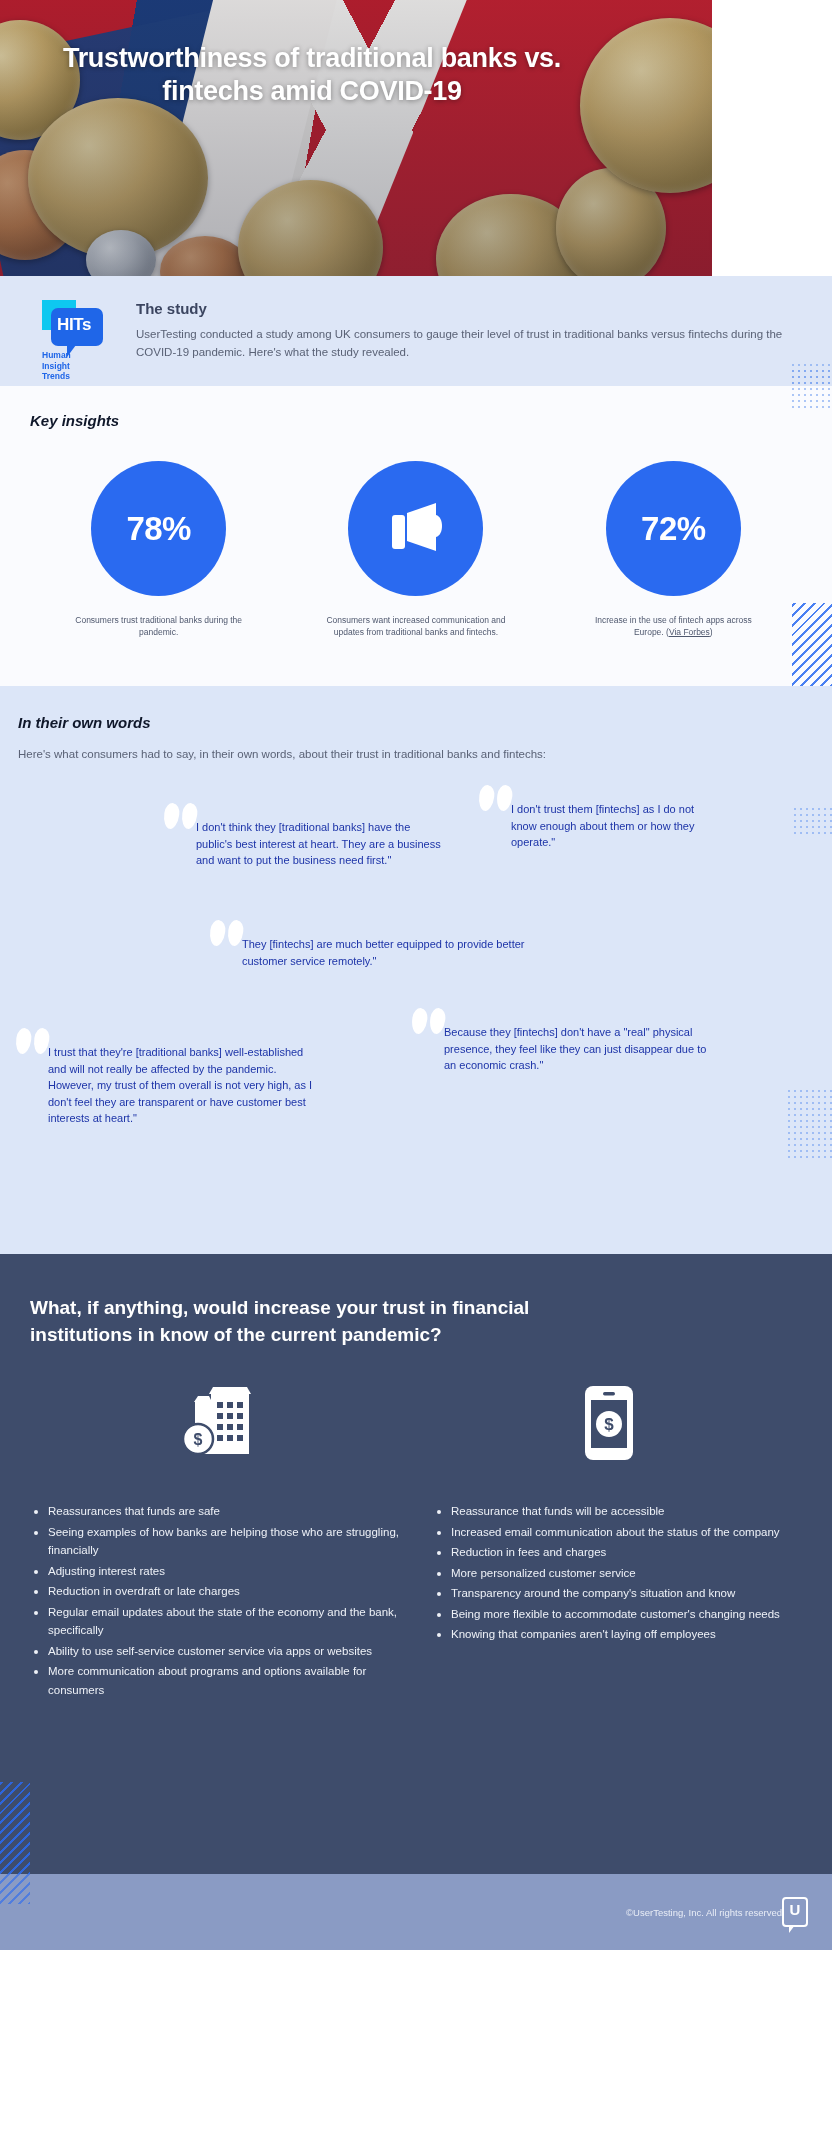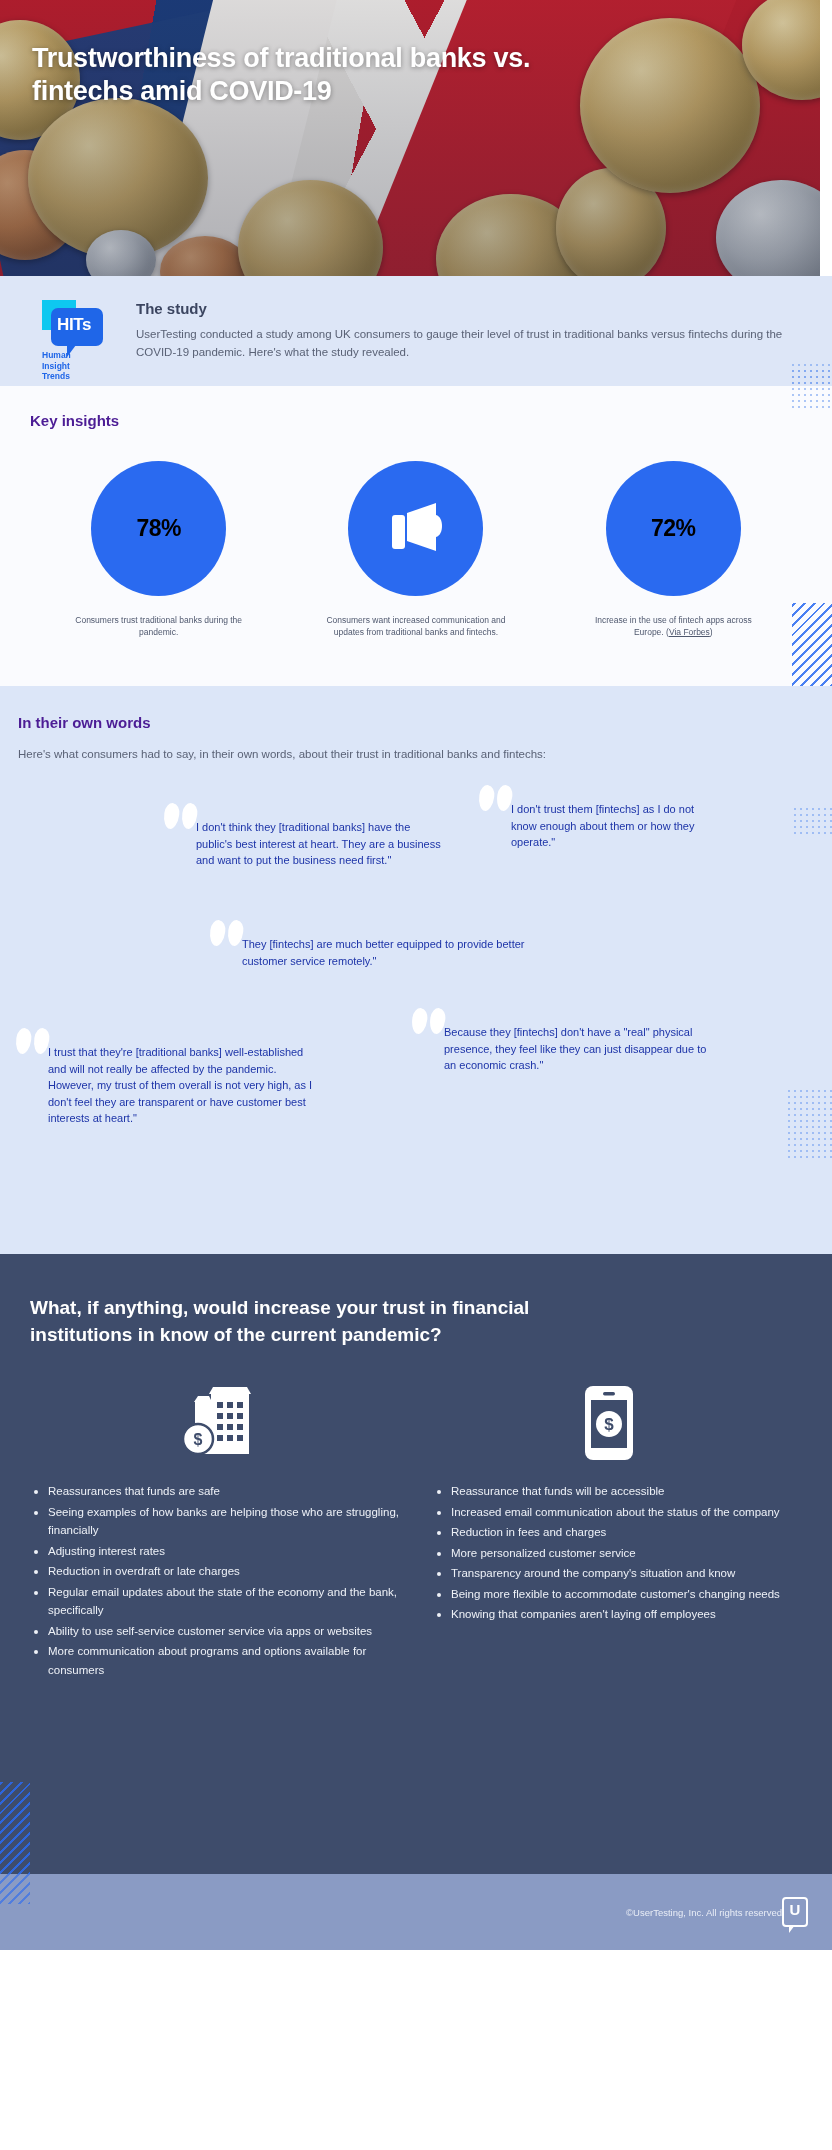--- a/index.html
+++ b/index.html
@@ -12,24 +12,25 @@
     position: relative;
     width: 832px;
     height: 2150px;
     overflow: hidden;
     background: #ffffff;
   }
 
   
   .hero {
     position: relative;
-    width: 820px;
+    width: 712px;
     height: 276px;
     overflow: hidden;
     background: #8d2230;
+    text-align: center;
   }
   .hero-photo {
     position: absolute;
     inset: 0;
   }
   
   .flag {
     position: absolute;
     inset: 0;
     background:
@@ -161,45 +162,46 @@
 
   
   .insights {
     position: relative;
     width: 832px;
     height: 300px;
     background: #fafbfe;
     padding: 26px 30px 0 30px;
   }
   .section-title {
-    color: #4c1d95;
+    color: #0f172a;
     font-size: 15px;
     font-weight: 700;
+    font-style: italic;
   }
   .insight-row {
     display: flex;
     margin-top: 32px;
   }
   .insight-col {
     flex: 1;
     display: flex;
     flex-direction: column;
     align-items: center;
   }
   .circle {
     width: 135px; height: 135px;
     border-radius: 50%;
     background: #2a6af0;
     display: flex;
     align-items: center;
     justify-content: center;
   }
   .circle-num {
-    color: #000000;
-    font-size: 23px;
+    color: #ffffff;
+    font-size: 33px;
     font-weight: 700;
     letter-spacing: -0.5px;
   }
   .insight-caption {
     margin-top: 18px;
     width: 180px;
     text-align: center;
     color: #4f586e;
     font-size: 8.5px;
     line-height: 12px;
@@ -282,21 +284,21 @@
     display: flex;
     margin-top: 36px;
   }
   .dark-icon-col {
     flex: 1;
     display: flex;
     justify-content: center;
   }
   .dark-lists {
     display: flex;
-    margin-top: 20px;
+    margin-top: 40px;
     gap: 34px;
   }
   .dark-lists ul {
     flex: 1;
     list-style: none;
   }
   .dark-lists li {
     position: relative;
     color: #eef1f7;
     font-size: 11.5px;

